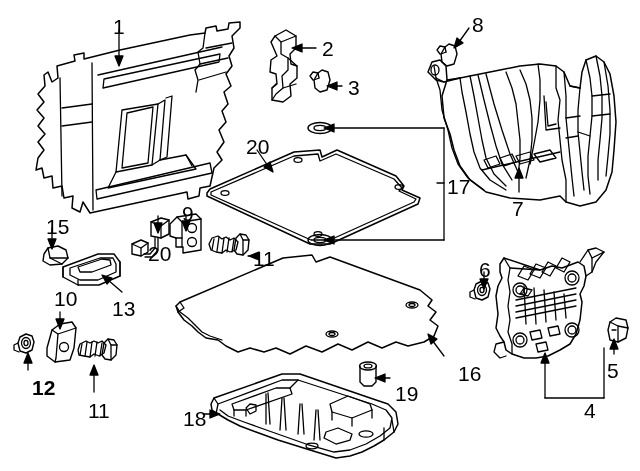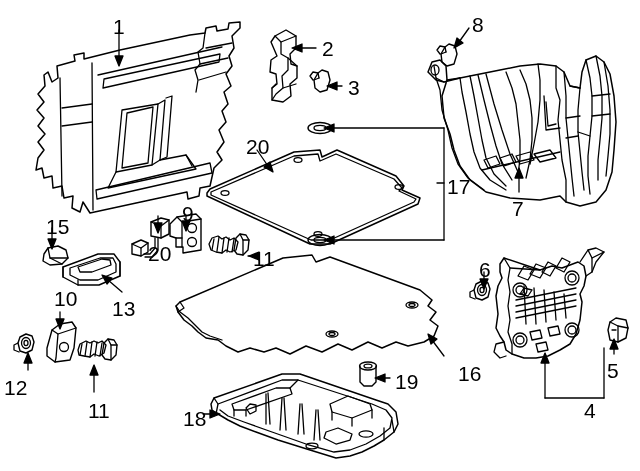--- a/index.html
+++ b/index.html
@@ -408,24 +408,24 @@
   <div class="callout-label" style="left:322px; top:38px;">2</div>
   <div class="callout-label" style="left:348px; top:77px;">3</div>
   <div class="callout-label" style="left:584px; top:400px;">4</div>
   <div class="callout-label" style="left:607px; top:360px;">5</div>
   <div class="callout-label" style="left:479px; top:259px;">6</div>
   <div class="callout-label" style="left:512px; top:198px;">7</div>
   <div class="callout-label" style="left:472px; top:14px;">8</div>
   <div class="callout-label" style="left:182px; top:203px;">9</div>
   <div class="callout-label" style="left:54px; top:288px;">10</div>
   <div class="callout-label" style="left:253px; top:248px;">11</div>
-  <div class="callout-label" style="left:4px; top:377px;">12</div>
+  <div class="callout-label" style="left:32px; top:377px;font-weight:bold;">12</div>
   <div class="callout-label" style="left:112px; top:298px;">13</div>
   <div class="callout-label" style="left:46px; top:216px;">15</div>
   <div class="callout-label" style="left:246px; top:136px;">20</div>
   <div class="callout-label" style="left:446px; top:363px;margin-left:12px;">16</div>
   <div class="callout-label" style="left:447px; top:176px;">17</div>
   <div class="callout-label" style="left:183px; top:408px;">18</div>
-  <div class="callout-label" style="left:395px; top:371px;text-align:right;">19</div>
+  <div class="callout-label" style="left:395px; top:383px;text-align:right;">19</div>
   <div class="callout-label" style="left:148px; top:203px;margin-top:40px;">20</div>
   <div class="callout-label" style="left:88px; top:400px;">11</div>
 
 </div>
 
 </body></html>

